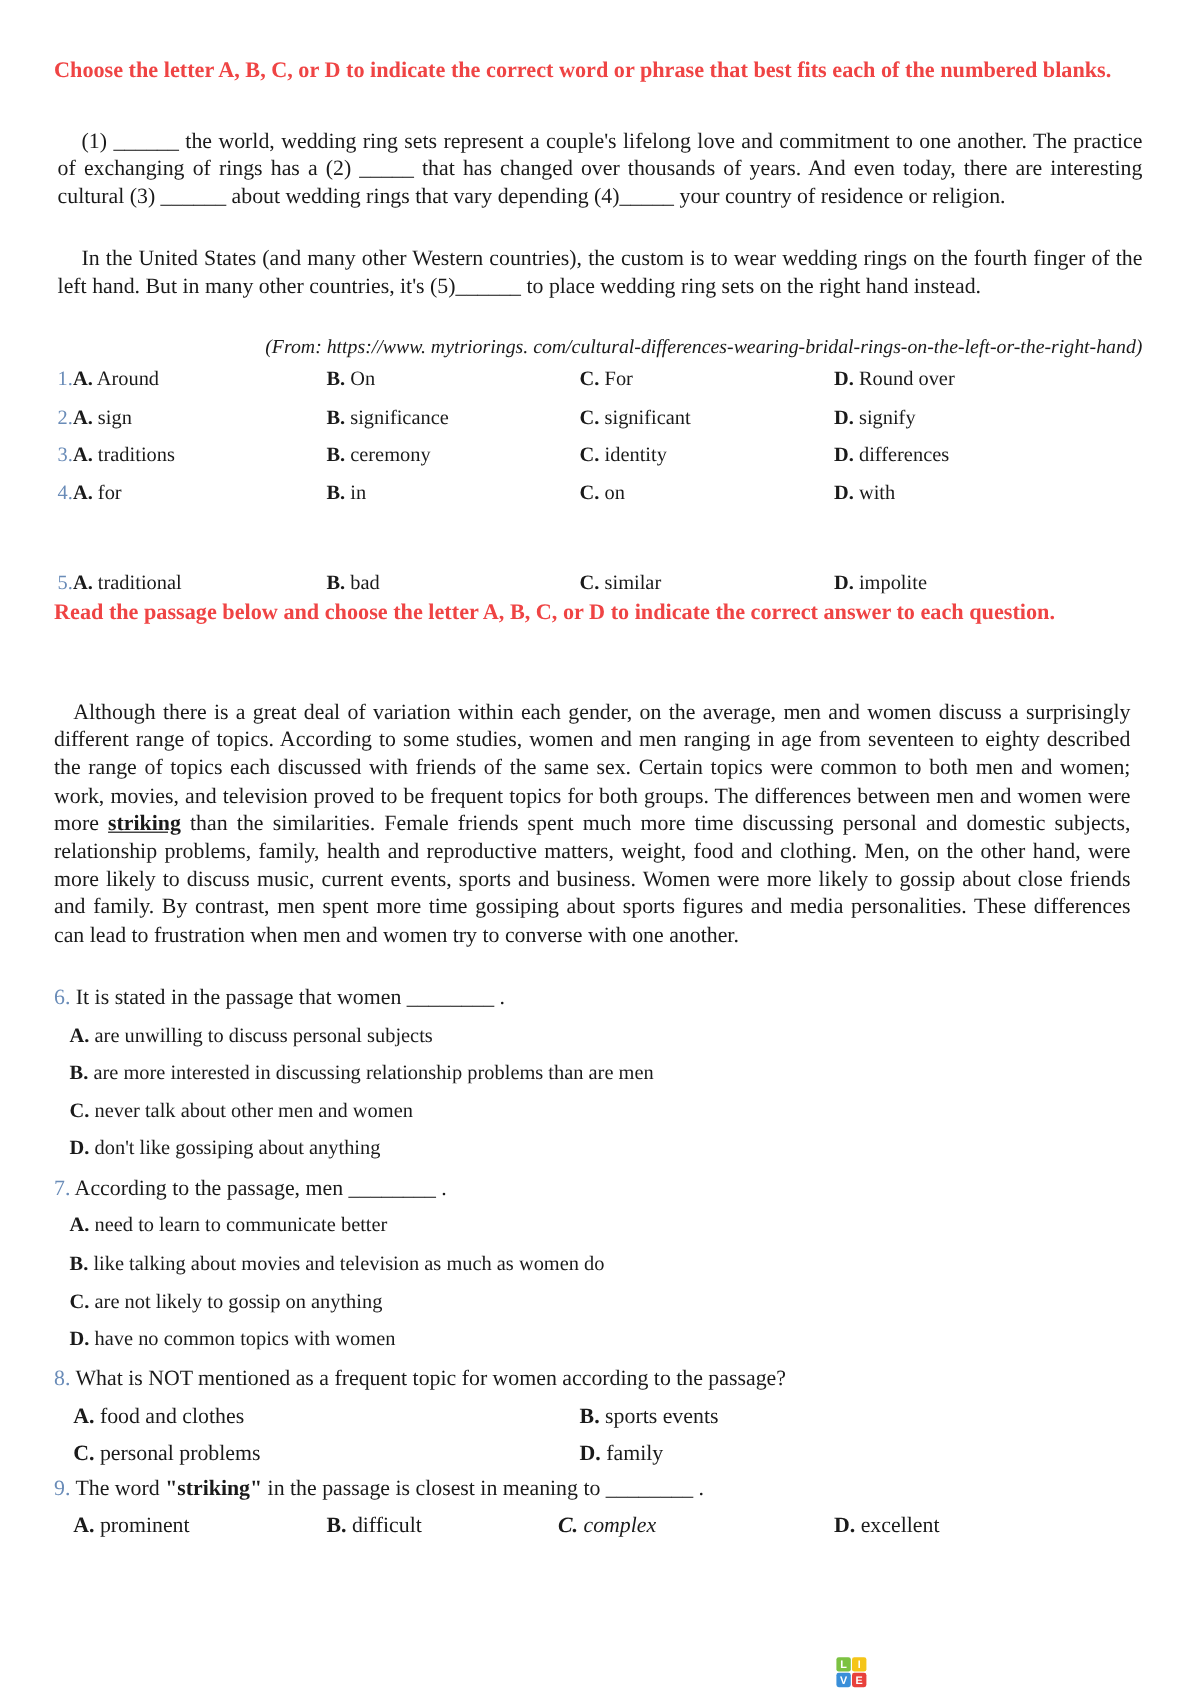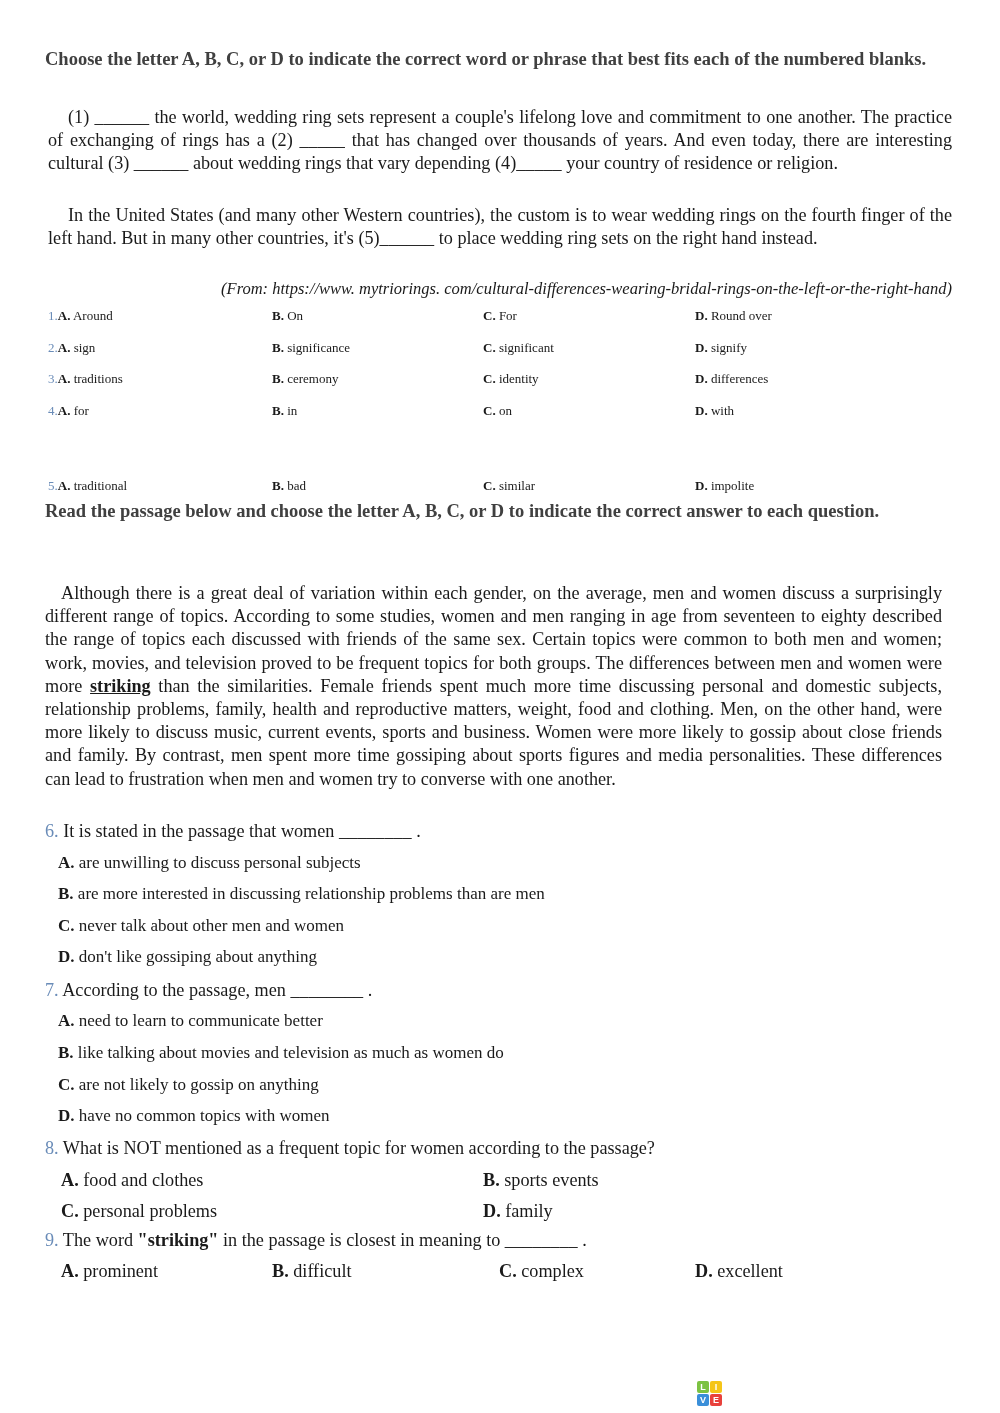--- a/index.html
+++ b/index.html
@@ -3,34 +3,34 @@
 <meta charset="utf-8">
 <style>
   html, body { margin: 0; padding: 0; background: #ffffff; }
   body {
     width: 1000px; height: 1413px; position: relative; overflow: hidden;
     font-family: "Liberation Serif", "DejaVu Serif", serif;
     color: #1a1a1a;
   }
   .heading {
     position: absolute; left: 45px; width: 910px;
-    color: #404040; font-weight: bold; font-size: 18.5px; line-height: 25px;
+    color: #ef4444; font-weight: bold; font-size: 18.5px; line-height: 25px;
   }
   .para {
     position: absolute; left: 48px; width: 904px;
     font-size: 18.2px; line-height: 23.2px; text-align: justify;
   }
   .para .indent { display: inline-block; width: 20px; }
   .source {
     position: absolute; left: 48px; width: 904px; text-align: right;
     font-style: italic; font-size: 16.5px; line-height: 20px;
   }
   .opt-row {
     position: absolute; left: 48px; width: 900px; height: 24px;
-    font-size: 13px; line-height: 24px;
+    font-size: 17px; line-height: 24px;
   }
   .opt-row .num { color: #6a8cb8; }
   .opt-row .cell { position: absolute; top: 0; white-space: nowrap; }
   .opt-row .c0 { left: 0; }
   .opt-row .c1 { left: 224px; }
   .opt-row .c2 { left: 435px; }
   .opt-row .c3 { left: 647px; }
   .letter { font-weight: bold; }
   .q-stem {
     position: absolute; left: 45px; font-size: 18.2px; line-height: 24px; white-space: nowrap;
@@ -127,21 +127,21 @@
 </div>
 <div class="grid-row" style="top:1199px;">
   <span class="cell" style="left:0;"><span class="letter">C.</span><span> personal problems</span></span>
   <span class="cell" style="left:422px;"><span class="letter">D.</span><span> family</span></span>
 </div>
 
 <div class="q-stem" style="top:1228px;"><span class="num">9.</span><span> The word </span><span class="letter">"striking"</span><span> in the passage is closest in meaning to ________ .</span></div>
 <div class="grid-row" style="top:1259px;">
   <span class="cell" style="left:0;"><span class="letter">A.</span><span> prominent</span></span>
   <span class="cell" style="left:211px;"><span class="letter">B.</span><span> difficult</span></span>
-  <span class="cell" style="left:438px;"><span class="letter">C.</span><span> complex</span></span>
+  <span class="cell" style="left:404px;font-style:italic;"><span class="letter">C.</span><span> complex</span></span>
   <span class="cell" style="left:634px;"><span class="letter">D.</span><span> excellent</span></span>
 </div>
 
 <div class="logo">
   <div class="logo-icon">
     <span style="background:#7cc242;">L</span>
     <span style="background:#f5c518;">I</span>
     <span style="background:#3a8fd9;">V</span>
     <span style="background:#e8413c;">E</span>
   </div>

